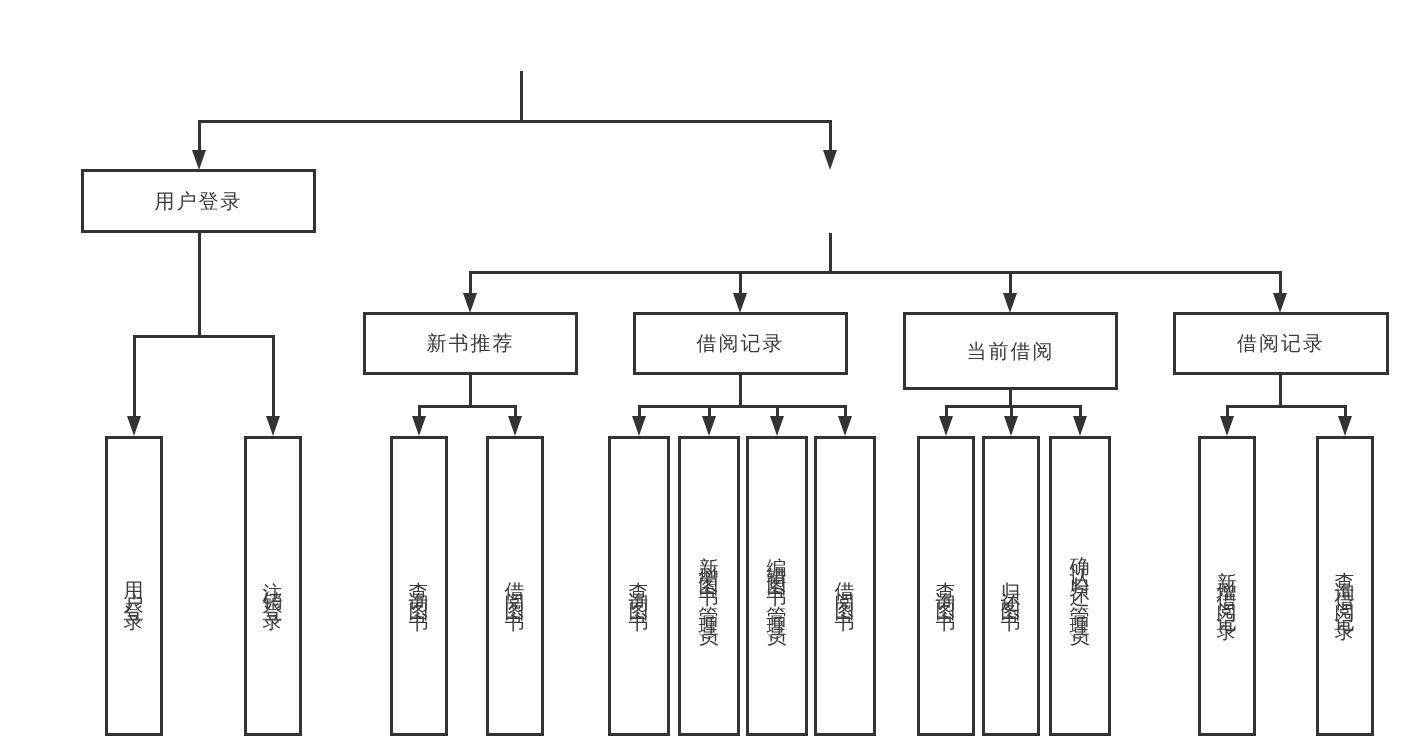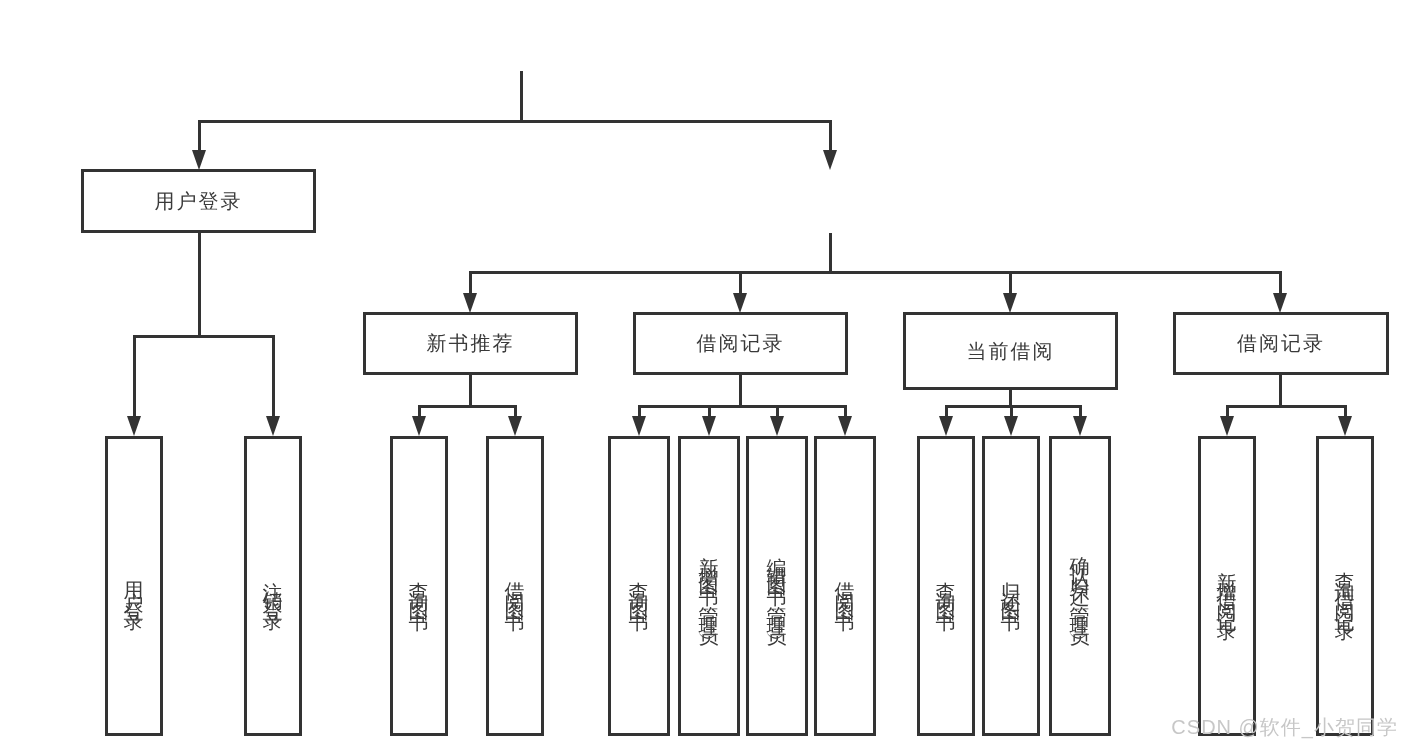--- a/index.html
+++ b/index.html
@@ -178,15 +178,14 @@
     <span class="vlbl">确认归还（管理员）</span>
   </div>
 
   <div class="node" style="left:1198px; top:436px; width:58px; height:300px;">
     <span class="vlbl">新增借阅记录</span>
   </div>
   <div class="node" style="left:1316px; top:436px; width:58px; height:300px;">
     <span class="vlbl">查询借阅记录</span>
   </div>
 
-  <div class="watermark">CSDN @软件_小贺同学</div>
 
 </div>
 
 </body></html>

